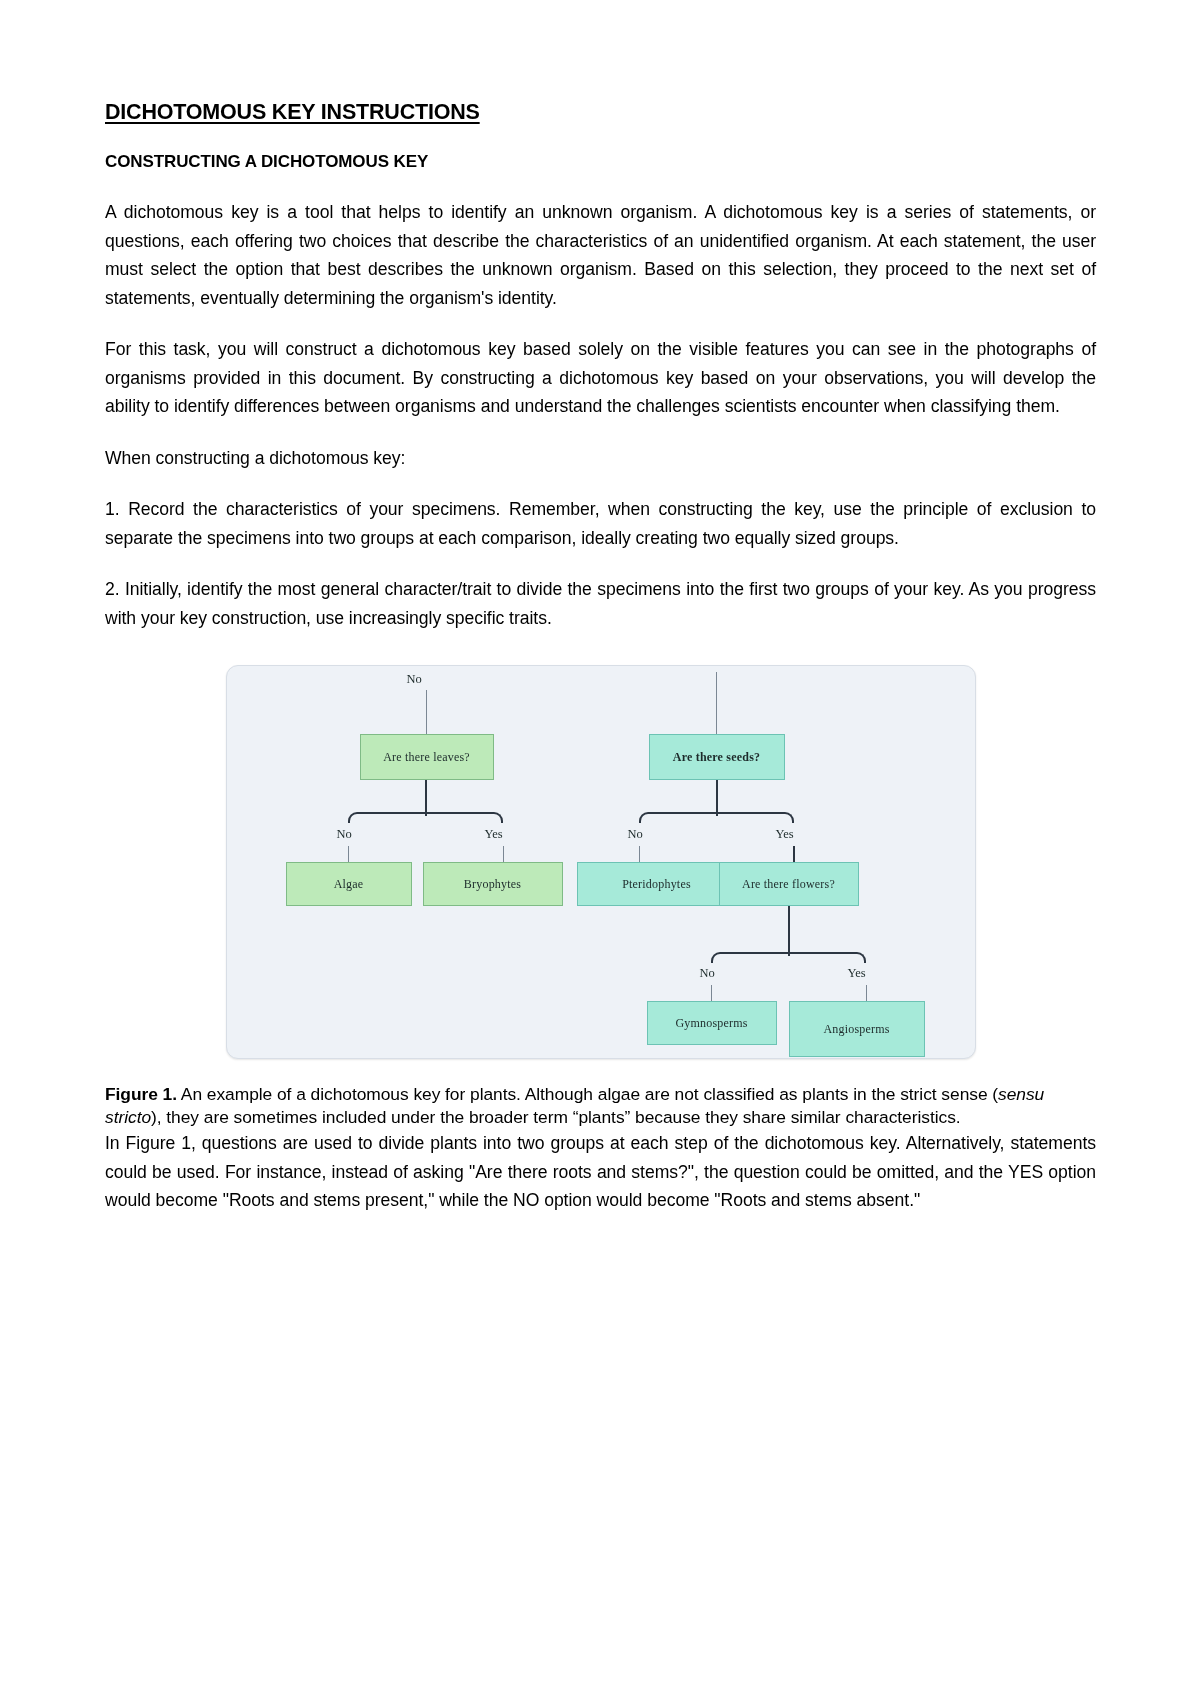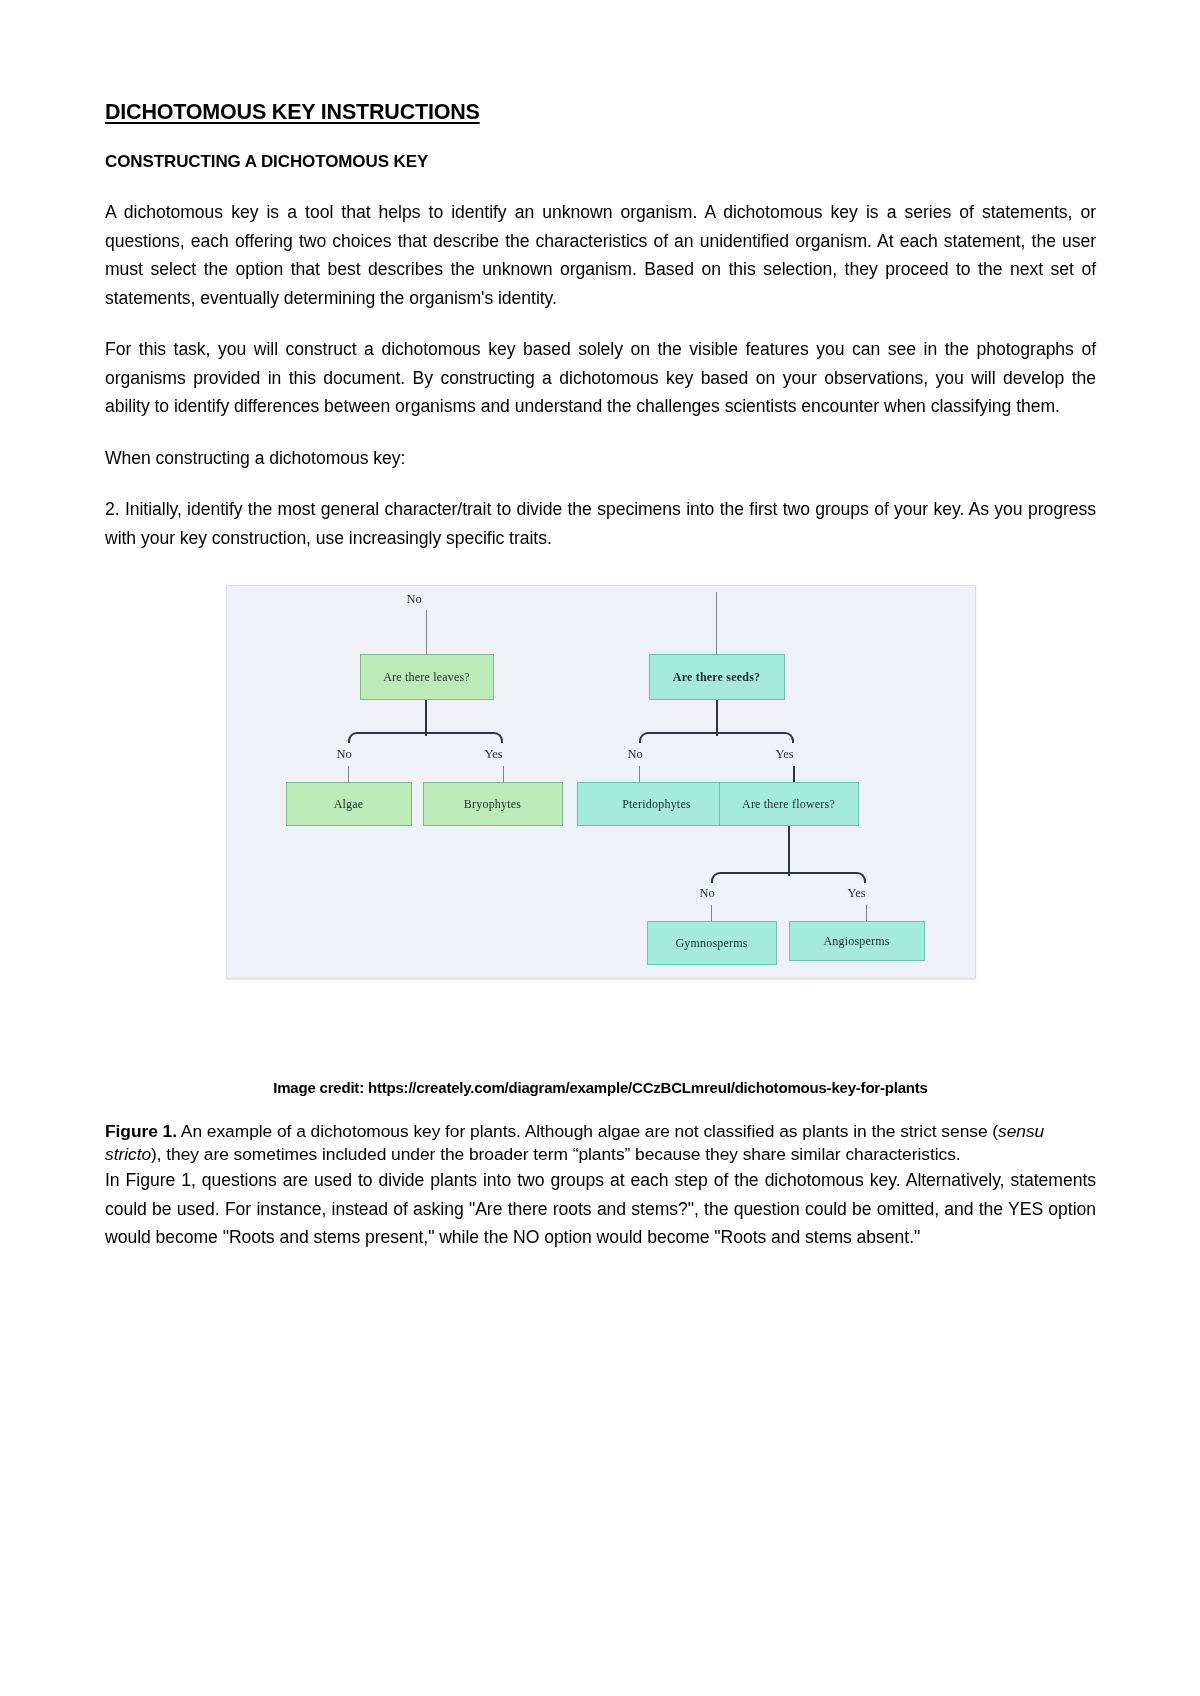--- a/index.html
+++ b/index.html
@@ -56,21 +56,21 @@
     margin: 33px 0 0 0;
     display: flex;
     justify-content: center;
   }
   .diagram {
     position: relative;
     width: 748px;
     height: 392px;
     background: #eef2f7;
     border: 1px solid #d8dee6;
-    border-radius: 1px;
+    border-radius: 12px;
     box-shadow: 0 1px 2px rgba(0,0,0,0.10);
     overflow: hidden;
     font-family: "Liberation Serif", serif;
   }
   .node {
     position: absolute;
     box-sizing: border-box;
     display: flex;
     align-items: center;
     justify-content: center;
@@ -148,20 +148,21 @@
   <h1 class="doc-title">DICHOTOMOUS KEY INSTRUCTIONS</h1>
 
   <h2 class="section-head">CONSTRUCTING A DICHOTOMOUS KEY</h2>
 
   <p class="body">A dichotomous key is a tool that helps to identify an unknown organism. A dichotomous key is a series of statements, or questions,  each offering two choices that describe the characteristics of an unidentified organism. At each statement, the user must select the option that best describes the unknown organism. Based on this selection, they proceed to the next set of statements, eventually determining the organism's identity.</p>
 
   <p class="body">For this task, you will construct a dichotomous key based solely on the visible features you can see in the photographs of organisms provided in this document. By constructing a dichotomous key based on your observations, you will develop the ability to identify differences between organisms and understand the challenges scientists encounter when classifying them.</p>
 
   <p class="body plain">When constructing a dichotomous key:</p>
 
+  <p class="body">1. Record the characteristics of your specimens. Remember, when constructing the key, use the principle of exclusion to separate the specimens into two groups at each comparison, ideally creating two equally sized groups.</p>
 
   <p class="body">2. Initially, identify the most general character/trait to divide the specimens into the first two groups of your key. As you progress with your key construction,  use increasingly specific traits.</p>
 
   <div class="figure-wrap">
     <div class="diagram">
 
       <div class="lbl" style="left:180px; top:6px;">No</div>
 
       <div class="thin-edge" style="left:199px; top:24px; height:45px;"></div>
 
@@ -199,26 +200,25 @@
       <div class="edge v" style="left:561px; top:240px; height:50px;"></div>
       <div class="brace" style="left:484px; top:286px; width:155px;"></div>
 
       <div class="lbl" style="left:473px; top:300px;">No</div>
       <div class="lbl" style="left:621px; top:300px;">Yes</div>
 
       <div class="thin-edge" style="left:484px; top:319px; height:18px;"></div>
       <div class="thin-edge" style="left:639px; top:319px; height:18px;"></div>
 
       <div class="node teal" style="left:420px; top:335px; width:130px; height:44px;">Gymnosperms</div>
-      <div class="node teal" style="left:562px; top:335px; width:136px; height:40px;">Angiosperms</div>
+      <div class="node teal" style="left:562px; top:335px; width:136px; height:56px;">Angiosperms</div>
 
     </div>
   </div>
 
-  <div class="credit">Image credit: https://creately.com/diagram/example/CCzBCLmreuI/dichotomous-key-for-plants</div>
 
   <div class="caption">
     <span class="figlabel">Figure 1.</span><span> An example of a dichotomous key for plants. Although algae are not classified as plants in the strict sense (</span><em>sensu stricto</em><span>), they are sometimes included under the broader term “plants” because they share similar characteristics.</span>
   </div>
 
   <p class="body tail">In Figure 1, questions are used to divide plants into two groups at each step of the dichotomous key. Alternatively, statements could be used. For instance, instead of asking "Are there roots and stems?", the question could be omitted, and the YES option would become "Roots and stems present," while the NO option would become "Roots and stems absent."</p>
 
 </div>
 
 </body></html>

